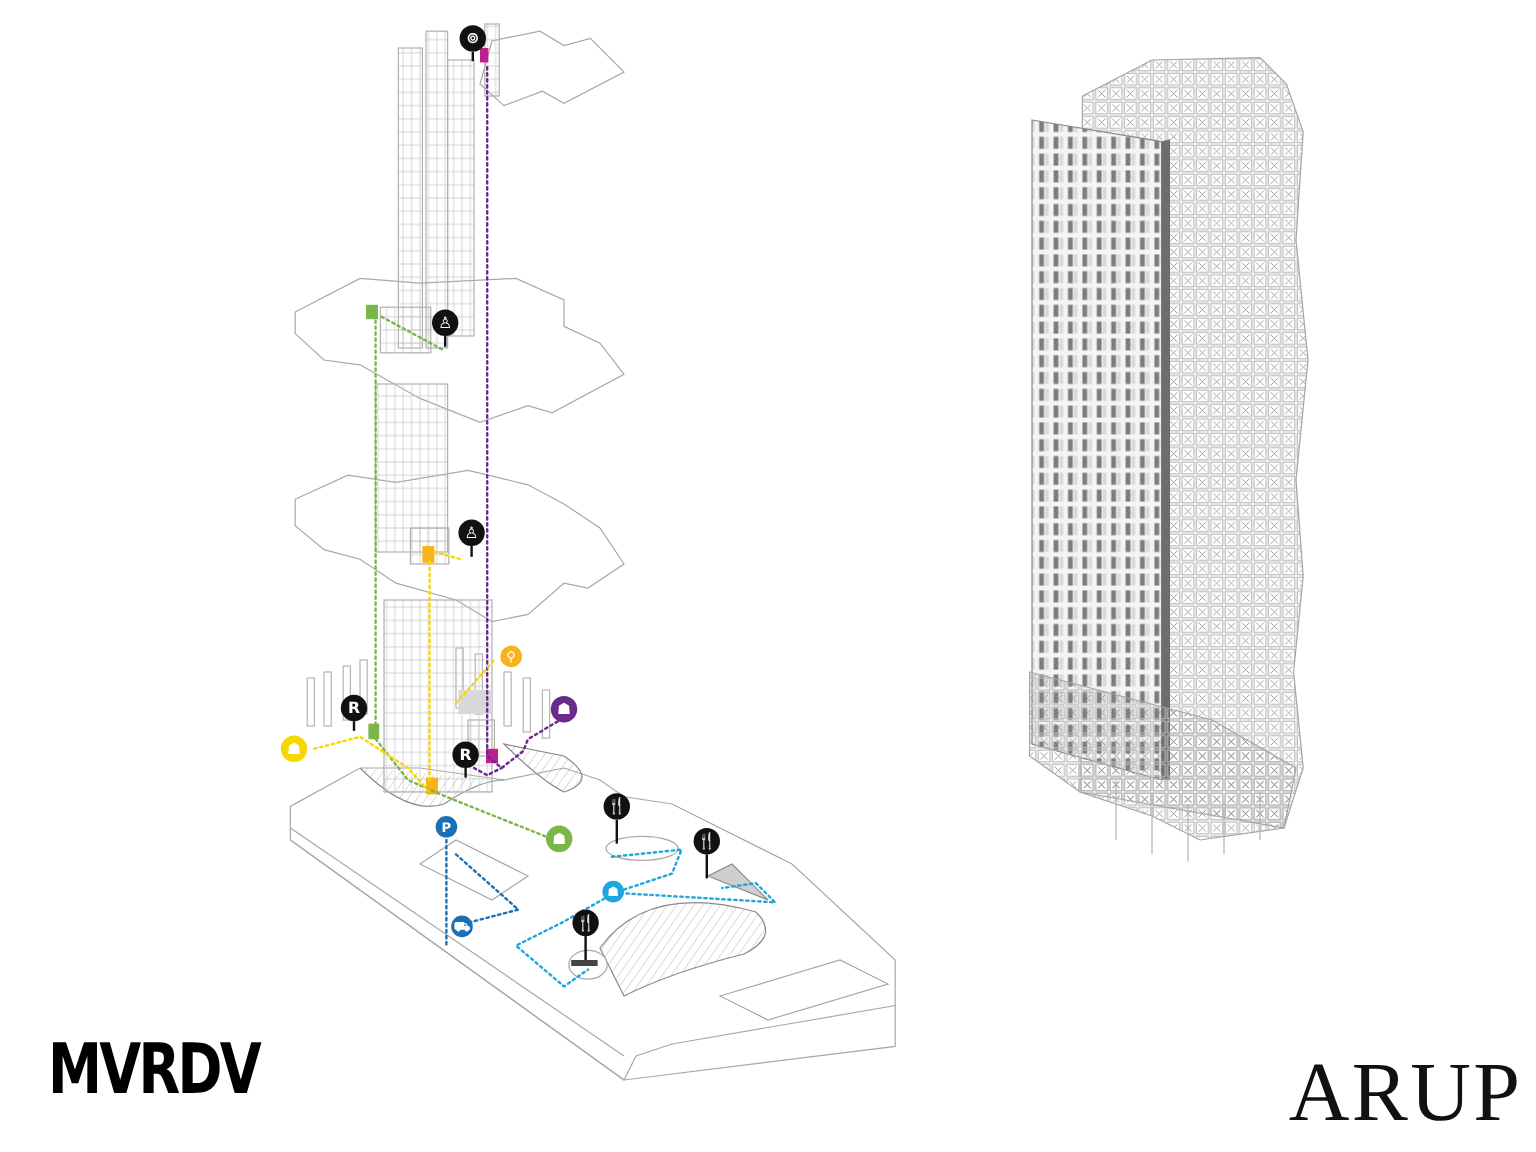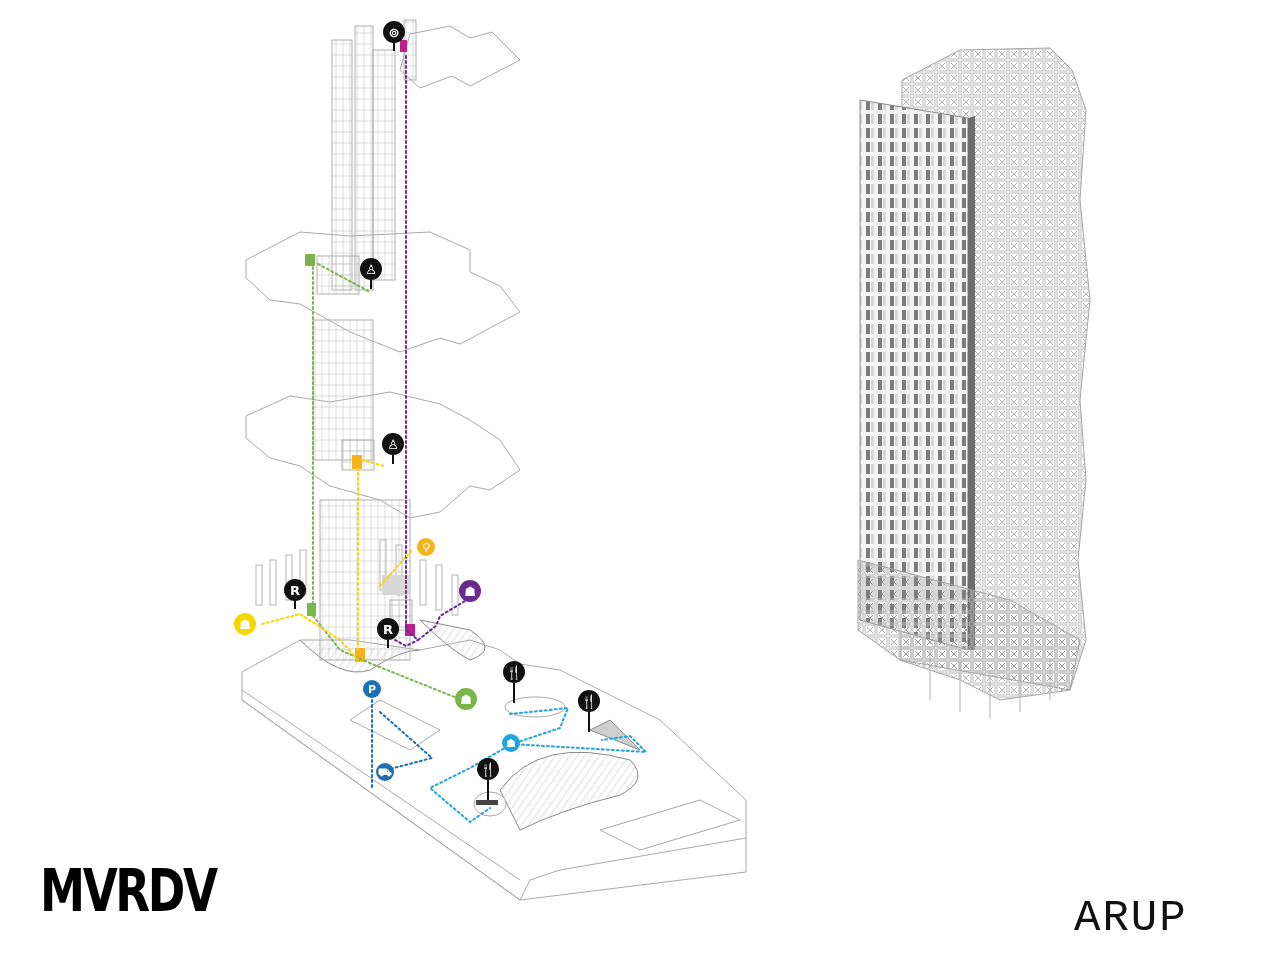--- a/index.html
+++ b/index.html
@@ -5,22 +5,22 @@
   html, body { margin: 0; padding: 0; background: #ffffff; }
   body { width: 1280px; height: 960px; position: relative; overflow: hidden; font-family: "Liberation Sans", sans-serif; }
   .canvas { position: absolute; left: 0; top: 0; width: 1280px; height: 960px; }
   .logo-mvrdv {
     position: absolute; left: 40px; top: 862px;
     font-family: "DejaVu Sans", sans-serif; font-weight: bold;
     font-size: 58px; letter-spacing: -3px; color: #000;
     transform: scaleX(0.78); transform-origin: left top; line-height: 1;
   }
   .logo-arup {
-    position: absolute; left: 1074px; top: 896px;
-    font-family: Liberation Mono, monospace; font-size: 44px;
+    position: absolute; left: 1074px; top: 876px;
+    font-family: Liberation Serif, serif; font-size: 70px;
     letter-spacing: 2px; color: #111; line-height: 1;
   }
   .marker { position: absolute; width: 22px; height: 22px; border-radius: 50%;
     display: flex; align-items: center; justify-content: center;
     color: #fff; font-weight: bold; font-size: 13px; font-family: "DejaVu Sans", sans-serif; line-height: 1; }
   .marker.sm { width: 18px; height: 18px; font-size: 11px; }
   .stem { position: absolute; width: 2px; background: #111; }
 </style>
 </head>
 <body>

